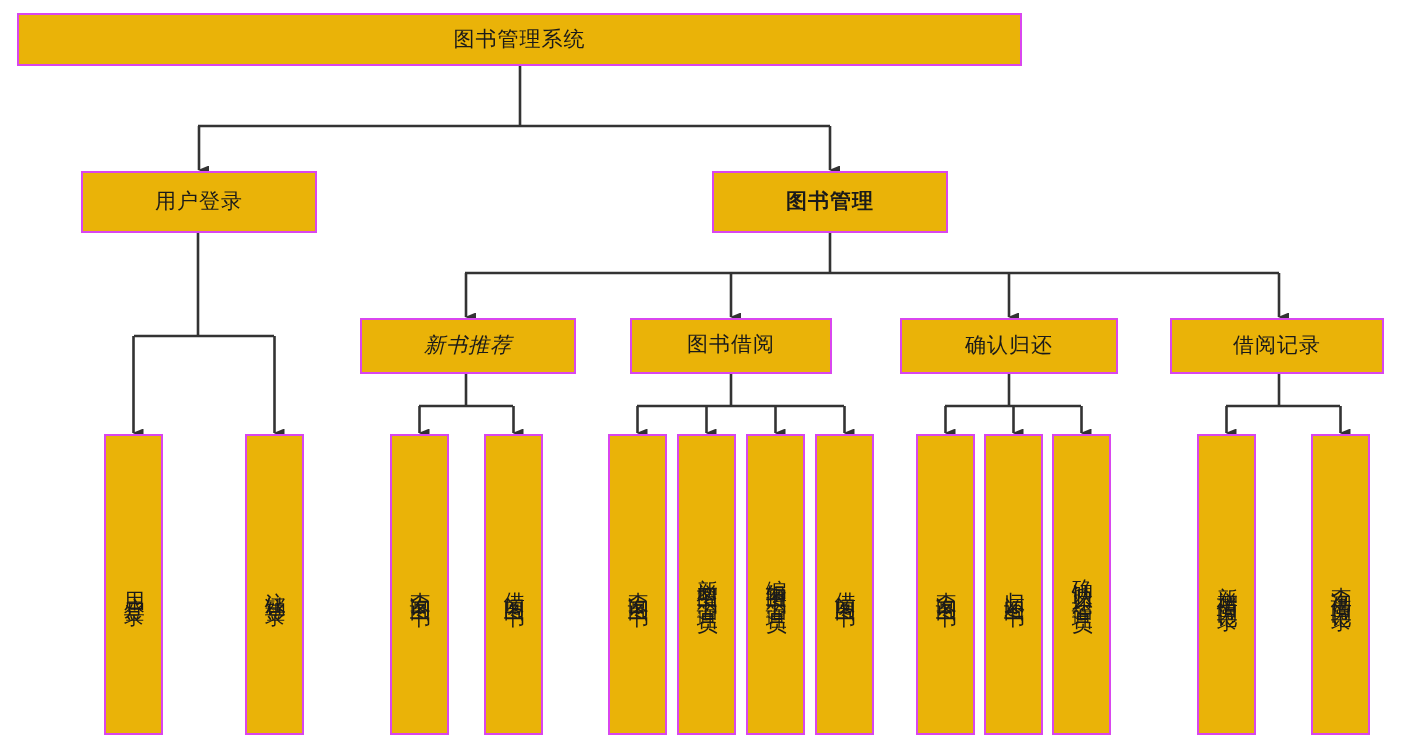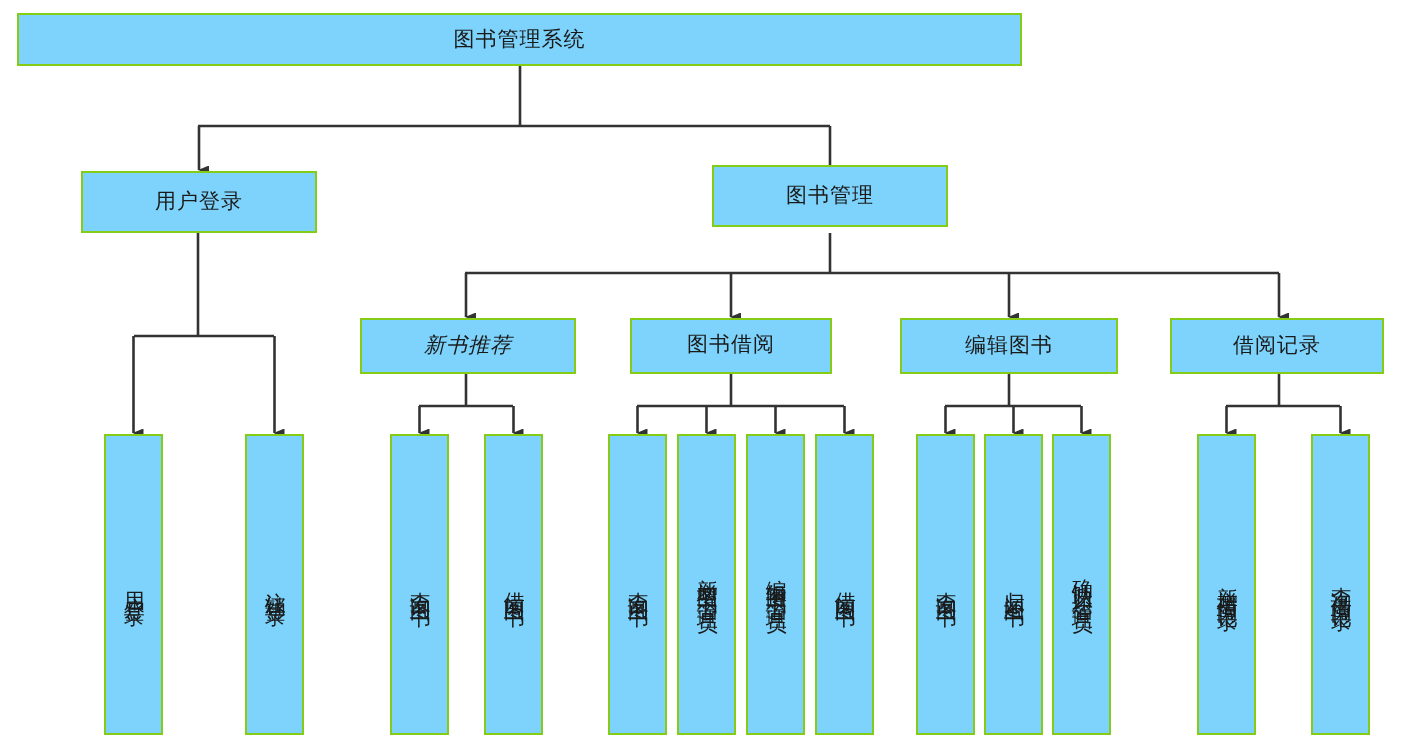--- a/index.html
+++ b/index.html
@@ -21,22 +21,22 @@
     position: absolute;
     left: 0;
     top: 0;
     width: 1405px;
     height: 747px;
     pointer-events: none;
   }
   .node {
     position: absolute;
     box-sizing: border-box;
-    border: 2px solid #84cc16;
-    background: #7dd3fc;
+    border: 2px solid #d946ef;
+    background: #eab308;
     display: flex;
     align-items: center;
     justify-content: center;
     color: #1a1a1a;
     line-height: 1.12;
   }
   .node.horiz {
     font-size: 21px;
     letter-spacing: 1px;
   }
@@ -112,31 +112,31 @@
       </g>
   </svg>
 
   <div id="nodes">
       <div class="node horiz" style="left: 17px; top: 13px; width: 1005px; height: 53px;">
         <span class="htext">图书管理系统</span>
       </div>
       <div class="node horiz" style="left: 81px; top: 171px; width: 236px; height: 62px;">
         <span class="htext">用户登录</span>
       </div>
-      <div class="node horiz" style="left: 712px; top: 165px; width: 236px; height: 62px;">
+      <div class="node horiz" style="left: 712px; top: 171px; width: 236px; height: 62px; font-weight: bold;">
         <span class="htext">图书管理</span>
       </div>
       <div class="node horiz" style="left: 360px; top: 318px; width: 216px; height: 56px; font-style: italic;">
         <span class="htext">新书推荐</span>
       </div>
       <div class="node horiz" style="left: 630px; top: 318px; width: 202px; height: 56px; font-family: Liberation Mono, monospace;">
         <span class="htext">图书借阅</span>
       </div>
       <div class="node horiz" style="left: 900px; top: 318px; width: 218px; height: 56px;">
-        <span class="htext">编辑图书</span>
+        <span class="htext">确认归还</span>
       </div>
       <div class="node horiz" style="left: 1170px; top: 318px; width: 214px; height: 56px;">
         <span class="htext">借阅记录</span>
       </div>
       <div class="node vert" style="left: 104px; top: 434px; width: 59px; height: 301px;">
         <span class="vtext">用户登录</span>
       </div>
       <div class="node vert" style="left: 245px; top: 434px; width: 59px; height: 301px;">
         <span class="vtext">注销登录</span>
       </div>

